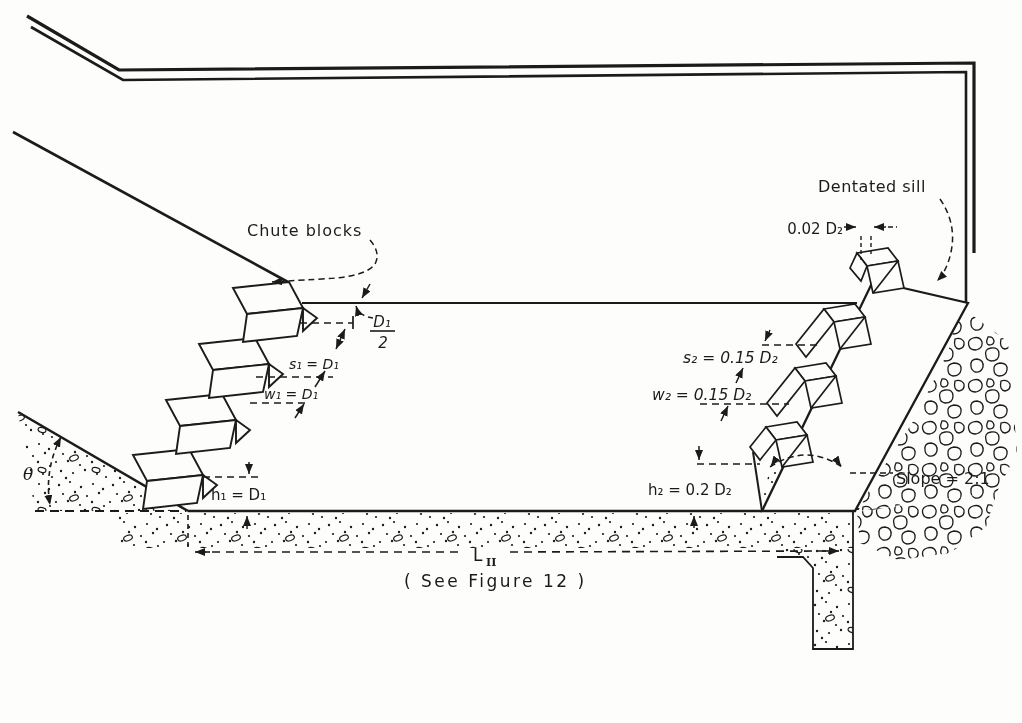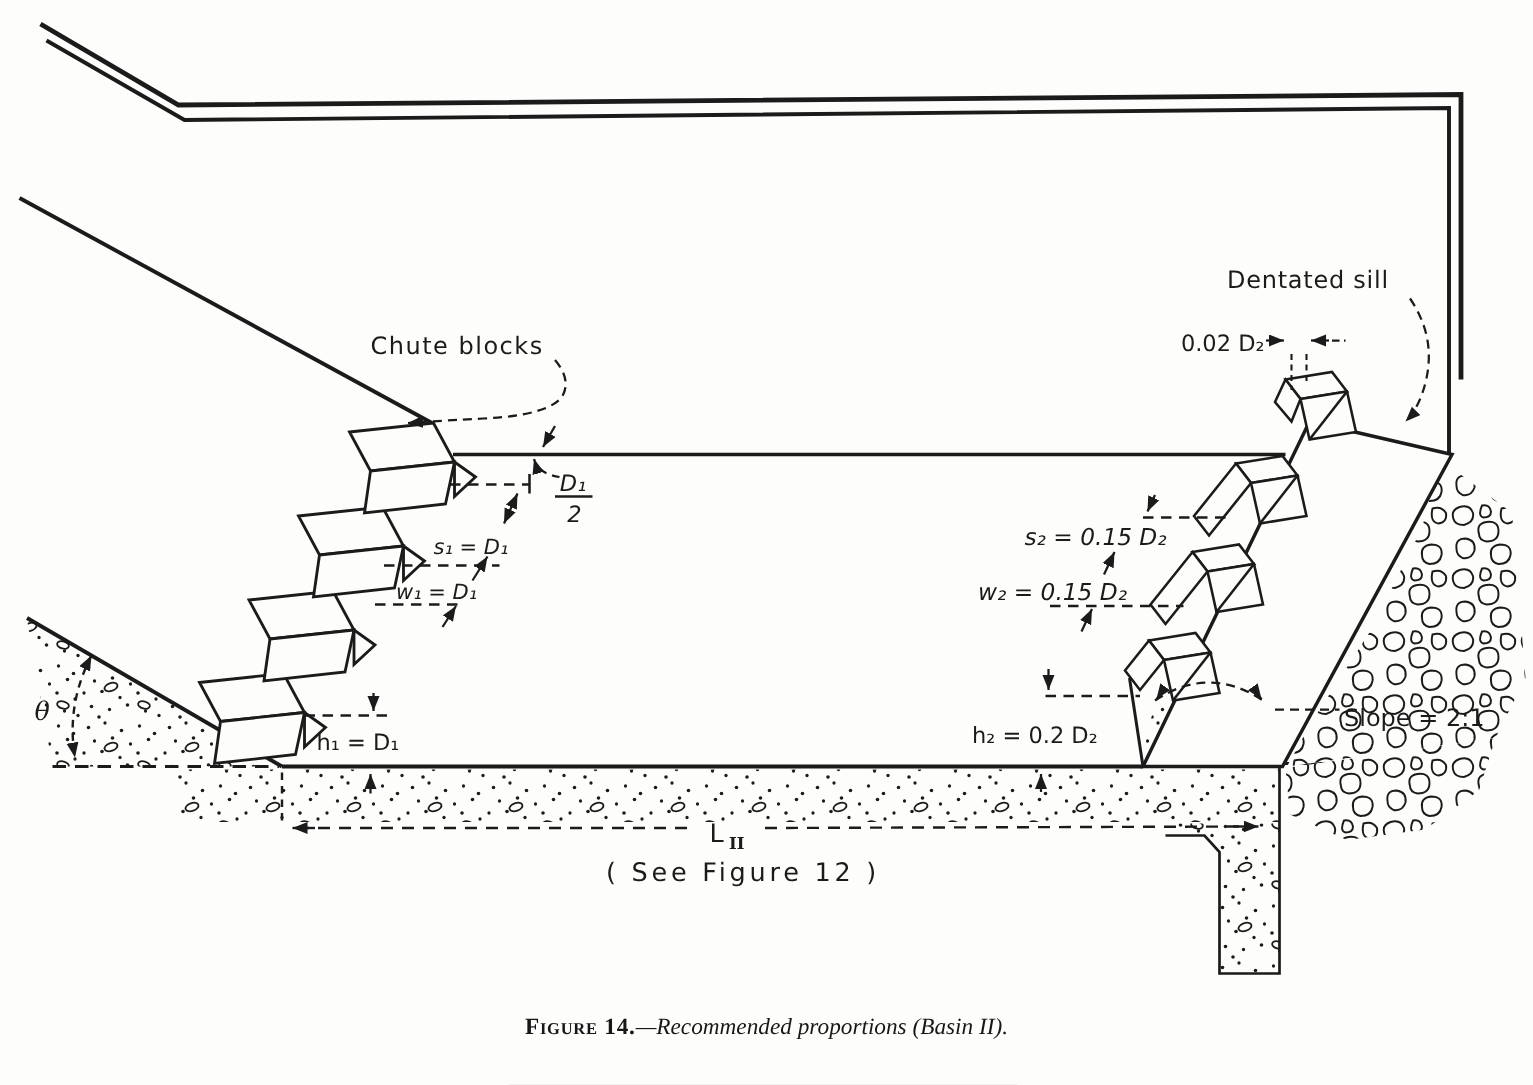--- a/index.html
+++ b/index.html
@@ -229,16 +229,13 @@
 
     <text x="23" y="480" font-family="DejaVu Serif, serif" font-style="italic" font-size="17">θ</text>
 
     <text x="473" y="561" class="lbl" font-size="17">L</text>
     <text x="486" y="566" font-family="DejaVu Serif, serif" font-weight="bold" font-size="11">II</text>
 
     <text x="404" y="587" class="lbl" font-size="17" letter-spacing="2.5">( See Figure 12 )</text>
   </g>
 </svg>
 
-<div class="caption">
-  <span class="fig-num">Figure 14.</span><span class="fig-text">—Recommended proportions (Basin II).</span>
 </div>
-</div>
 
 </body></html>

